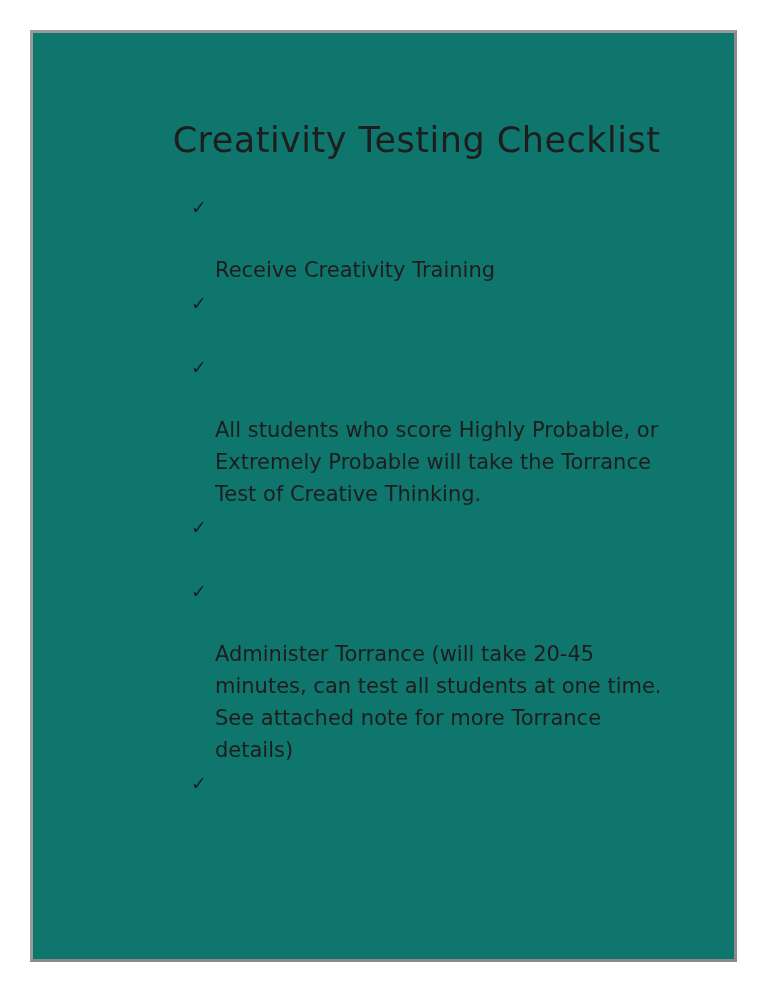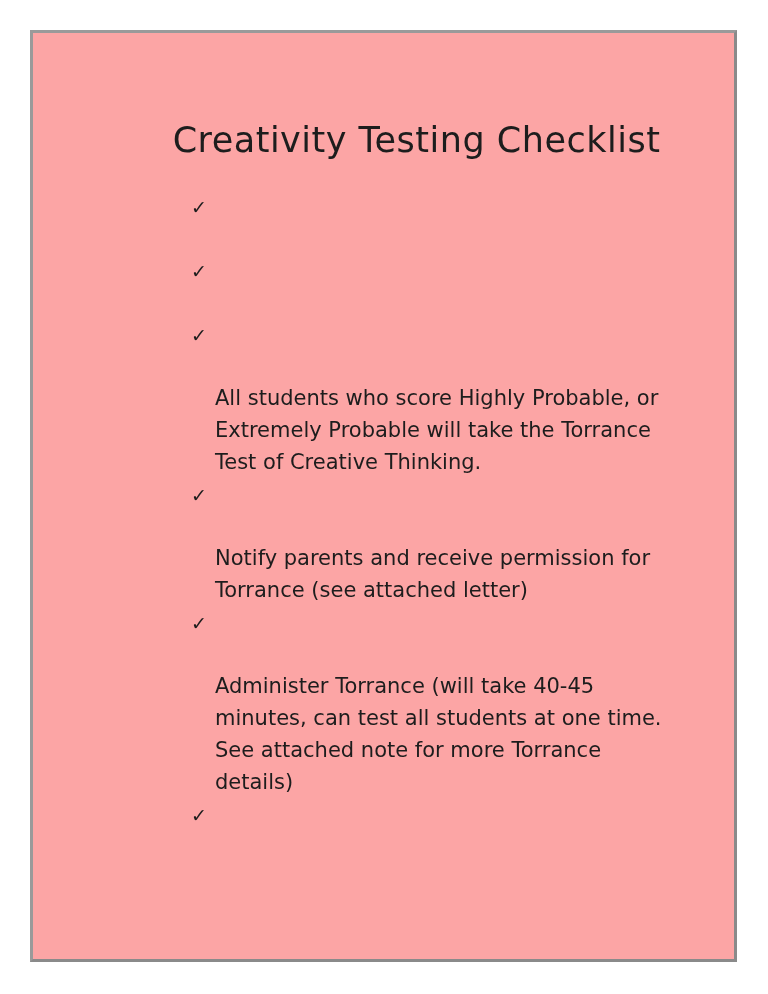--- a/index.html
+++ b/index.html
@@ -19,21 +19,21 @@
   .frame {
     position: absolute;
     left: 30px;
     top: 30px;
     width: 707px;
     height: 932px;
     box-sizing: border-box;
     border: 3px solid #8a8a8a;
     border-top-color: #9a9a9a;
     border-left-color: #9a9a9a;
-    background: #fca5a5;
+    background: #0f766e;
   }
   .content {
     position: absolute;
     left: 33px;
     top: 33px;
     width: 701px;
   }
   .title {
     margin: 52px 0 0 0;
     padding: 0;
@@ -70,42 +70,41 @@
 <body>
 
 <div class="canvas">
   <div class="frame">
     <div class="content">
       <h1 class="title">Creativity Testing Checklist</h1>
       <ul class="checklist">
 
           <li>
             <span class="check">✓</span>
+            <span>Receive Creativity Training</span>
           </li>
 
           <li>
             <span class="check">✓</span>
           </li>
 
           <li>
             <span class="check">✓</span>
             <span>All students who score Highly Probable, or
 Extremely Probable will take the Torrance
 Test of Creative Thinking.</span>
           </li>
 
           <li>
             <span class="check">✓</span>
-            <span>Notify parents and receive permission for
-Torrance (see attached letter)</span>
           </li>
 
           <li>
             <span class="check">✓</span>
-            <span>Administer Torrance (will take 40-45
+            <span>Administer Torrance (will take 20-45
 minutes, can test all students at one time.
 See attached note for more Torrance
 details)</span>
           </li>
 
           <li>
             <span class="check">✓</span>
             
           </li>
         </ul>

